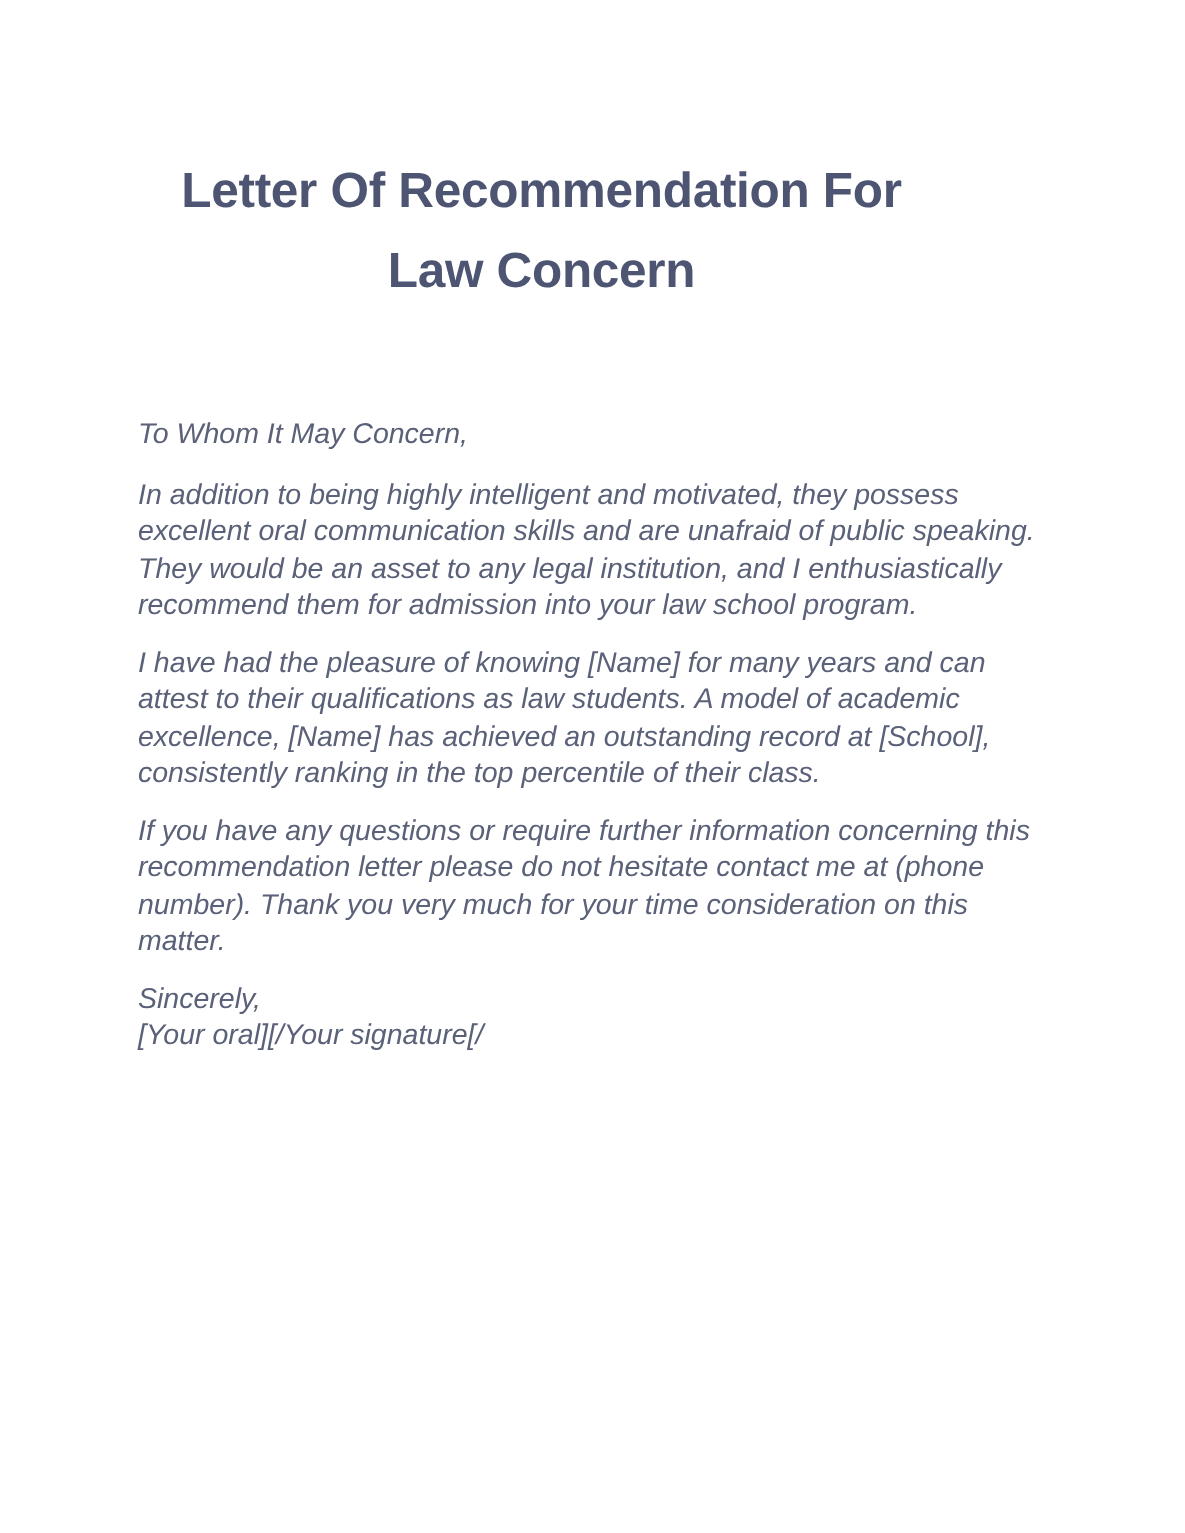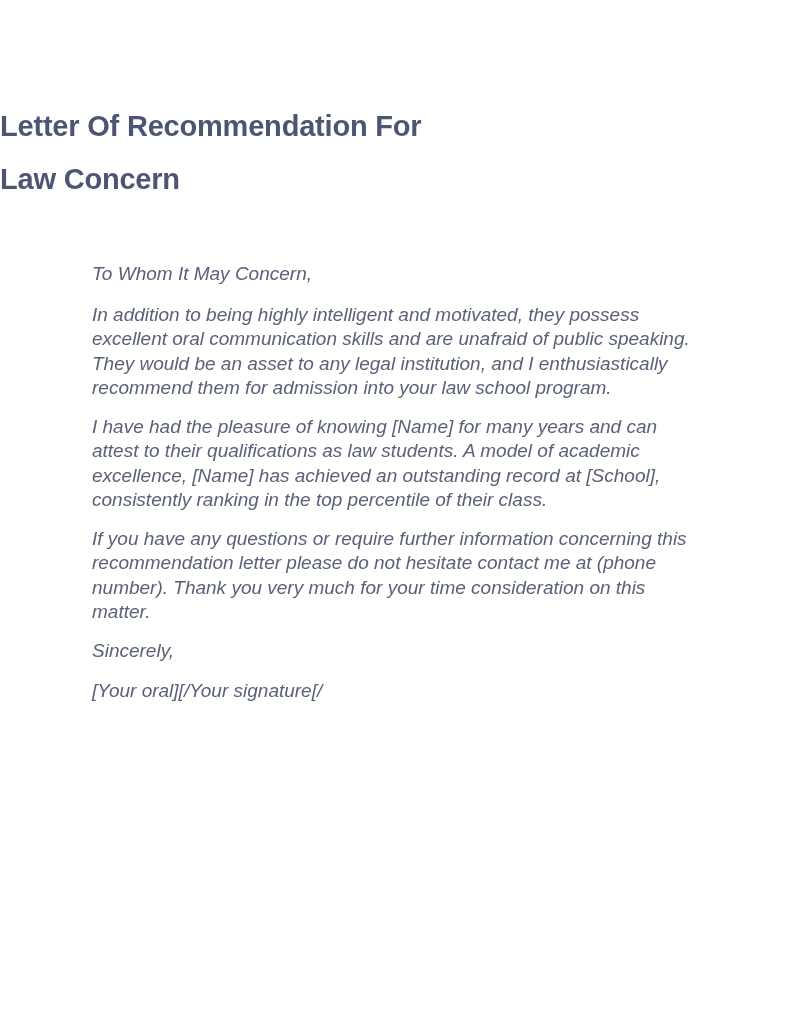--- a/index.html
+++ b/index.html
@@ -19,23 +19,24 @@
     width: 790px;
     height: 1022px;
     background: #ffffff;
     box-sizing: border-box;
   }
   .doc-title {
     position: absolute;
     left: 0;
     top: 100px;
     width: 722px;
+    text-align: center;
     font-family: "Liberation Sans", sans-serif;
     font-weight: bold;
-    font-size: 29px;
+    font-size: 33px;
     line-height: 53px;
     letter-spacing: -0.2px;
     color: #4d5573;
   }
   .doc-title .title-line {
     display: block;
     white-space: nowrap;
   }
   .letter-body {
     position: absolute;
@@ -48,23 +49,24 @@
     font-family: "Liberation Sans", sans-serif;
     font-style: italic;
     font-size: 19px;
     line-height: 24.5px;
     color: #5a6178;
     text-align: left;
     white-space: pre-wrap;
   }
   .letter-body p.salutation {
     margin-bottom: 16px;
+    margin-top: 16px;
   }
   .letter-body p.closing {
-    margin-bottom: 16px;
+    margin-bottom: 0;
   }
   .letter-body p.signature {
     margin-bottom: 0;
   }
 </style>
 </head>
 <body>
 
 <div class="page">
 

